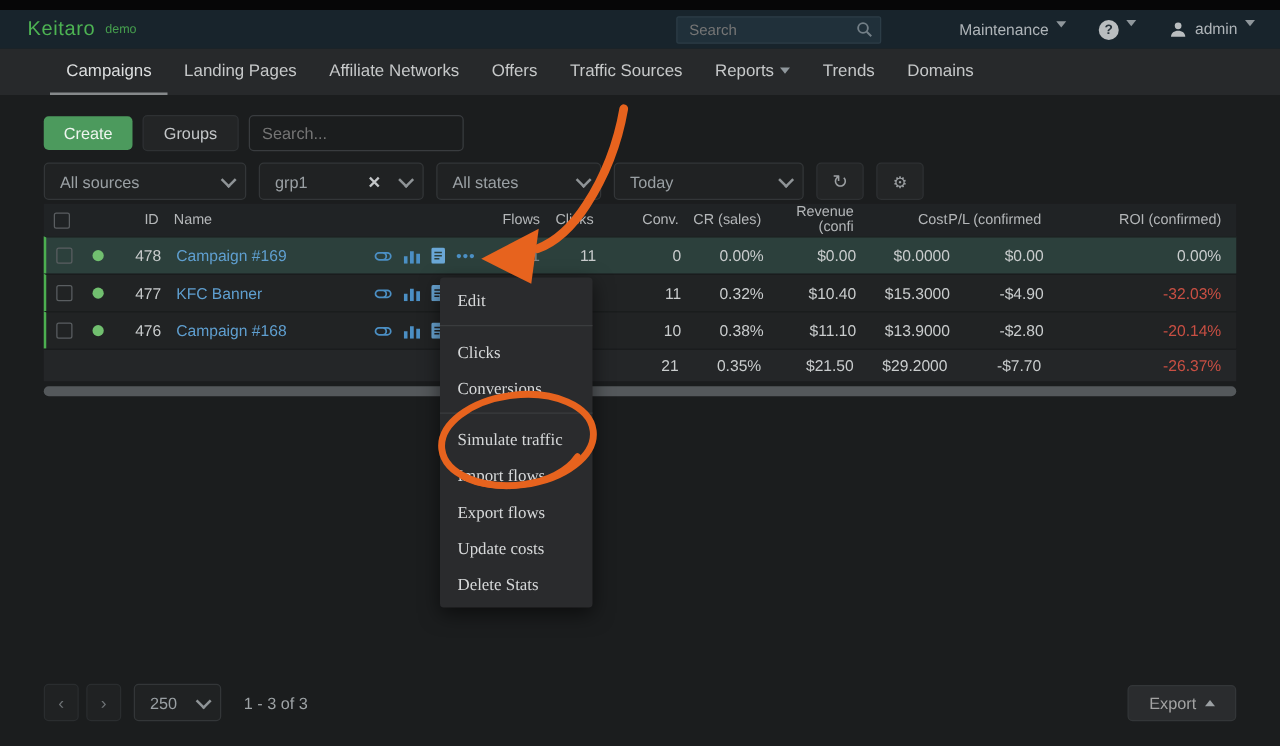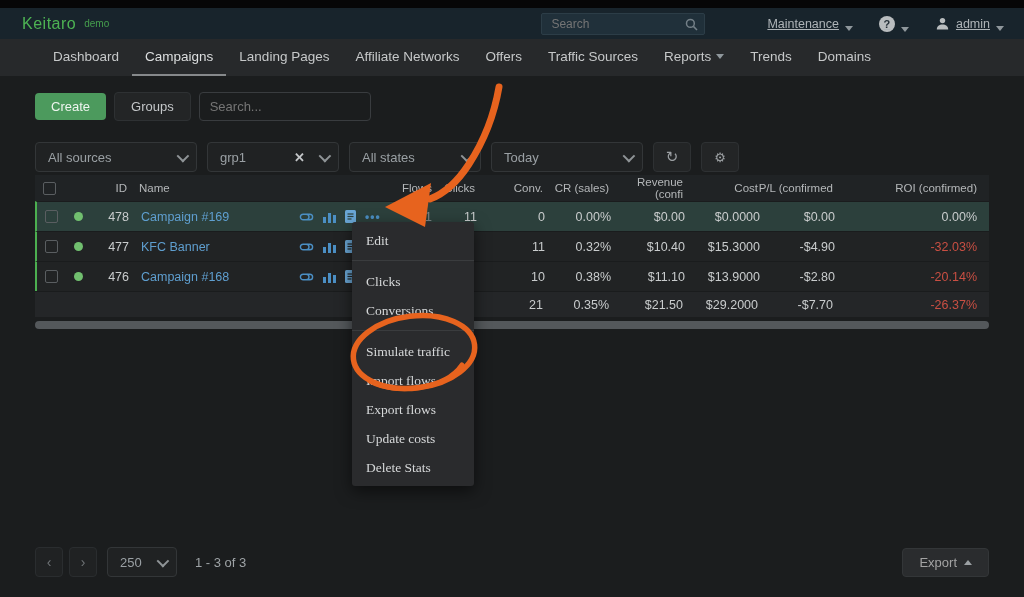--- a/index.html
+++ b/index.html
@@ -9,38 +9,38 @@
 
   
   .top-strip { height:8px; background:#060607; }
   .topbar { height:31px; background:#18242c; display:flex; align-items:center; padding:0 20px 0 22px; }
   .brand { color:#4db353; font-size:16px; font-weight:normal; letter-spacing:.5px; }
   .brand-badge { color:#4db353; font-size:10px; margin-left:8px; opacity:.85; }
   .topbar-spacer { flex:1; }
   .top-search { position:relative; width:164px; margin-right:36px; }
   .top-search input { width:100%; background:#20303a; border:1px solid #2c3d47; border-radius:2px; color:#93a0a8; font-size:12px; padding:3px 26px 3px 9px; outline:none; font-family:inherit; }
   .top-search .mag { position:absolute; right:7px; top:4px; opacity:.75; }
-  .top-item { display:flex; align-items:flex-end; gap:6px; color:#aeb4b8; font-size:12.5px; margin-left:26px; cursor:default;text-decoration:underline; }
+  .top-item { display:flex; align-items:flex-start; gap:6px; color:#aeb4b8; font-size:12.5px; margin-left:26px; cursor:default; }
   .caret-down { width:0; height:0; border-left:4px solid transparent; border-right:4px solid transparent; border-top:5px solid #8f979c; display:inline-block; }
   .caret-up { width:0; height:0; border-left:4px solid transparent; border-right:4px solid transparent; border-bottom:5px solid #9ba0a3; display:inline-block; }
   .help-circle { width:16px; height:16px; border-radius:50%; background:#b9bdbf; color:#27323a; font-size:11px; font-weight:bold; display:flex; align-items:center; justify-content:center; }
 
   
   .navbar { height:37px; background:#27292b; display:flex; align-items:stretch; padding-left:40px; }
   .nav-item { display:flex; align-items:center; gap:5px; padding:0 13px; color:#c6c8c9; font-size:13.5px; cursor:pointer; border-bottom:2px solid transparent; }
   .nav-item.active { color:#dddfe0; border-bottom-color:#86898b; }
 
   
   .content { position:relative; padding:16px 35px 0 35px; }
   .row1 { display:flex; gap:8px; align-items:center; }
   .btn { border:none; border-radius:4px; font-size:13px; padding:6px 16px; cursor:pointer; font-family:inherit; }
   .btn-create { background:#4c9a5d; color:#eef5ef; }
   .btn-groups { background:#232526; color:#c3c6c8; border:1px solid #2e3133; }
   .tb-search { width:172px; background:transparent; border:1px solid #393c3f; border-radius:4px; color:#8f9396; font-size:13px; padding:6px 10px; outline:none; font-family:inherit; }
-  .row2 { display:flex; gap:10px; align-items:center; margin-top:21px; }
+  .row2 { display:flex; gap:10px; align-items:center; margin-top:9px; }
   .select { height:30px; background:#202223; border:1px solid #333638; border-radius:4px; display:flex; align-items:center; justify-content:space-between; color:#9aa0a4; font-size:13px; padding:0 10px 0 12px; cursor:pointer; }
   .select .lbl { white-space:nowrap; }
   .chev { width:9px; height:9px; border-right:2px solid #8f9497; border-bottom:2px solid #8f9497; transform:rotate(45deg) translateY(-2px); display:inline-block; }
   .xmark { color:#c3c6c8; font-size:13px; font-weight:bold; margin-right:14px; }
   .icon-btn { width:38px; height:30px; background:#232526; border:1px solid #2e3133; border-radius:4px; color:#9b9fa2; display:flex; align-items:center; justify-content:center; font-size:15px; cursor:pointer; }
 
   
   .table { margin-top:3px; }
   .trow { display:flex; align-items:center; }
   .thead { height:26px; background:#202325; color:#b4b7b9; font-size:11.5px; }
@@ -117,23 +117,20 @@
       <svg width="15" height="15" viewBox="0 0 15 15">
           <circle cx="7.5" cy="4.6" r="2.7" fill="#b9bdbf"></circle>
           <path d="M1.8 13.4 c0-3.1 2.5-4.8 5.7-4.8 s5.7 1.7 5.7 4.8 z" fill="#b9bdbf"></path>
         </svg>
       <span>admin</span>
       <span class="caret-down"></span>
     </div>
   </div>
 
   <div class="navbar">
-    <div class="nav-item">
-        <span>Dashboard</span>
-      </div>
     <div class="nav-item active">
         <span>Campaigns</span>
       </div>
     <div class="nav-item">
         <span>Landing Pages</span>
       </div>
     <div class="nav-item">
         <span>Affiliate Networks</span>
       </div>
     <div class="nav-item">

